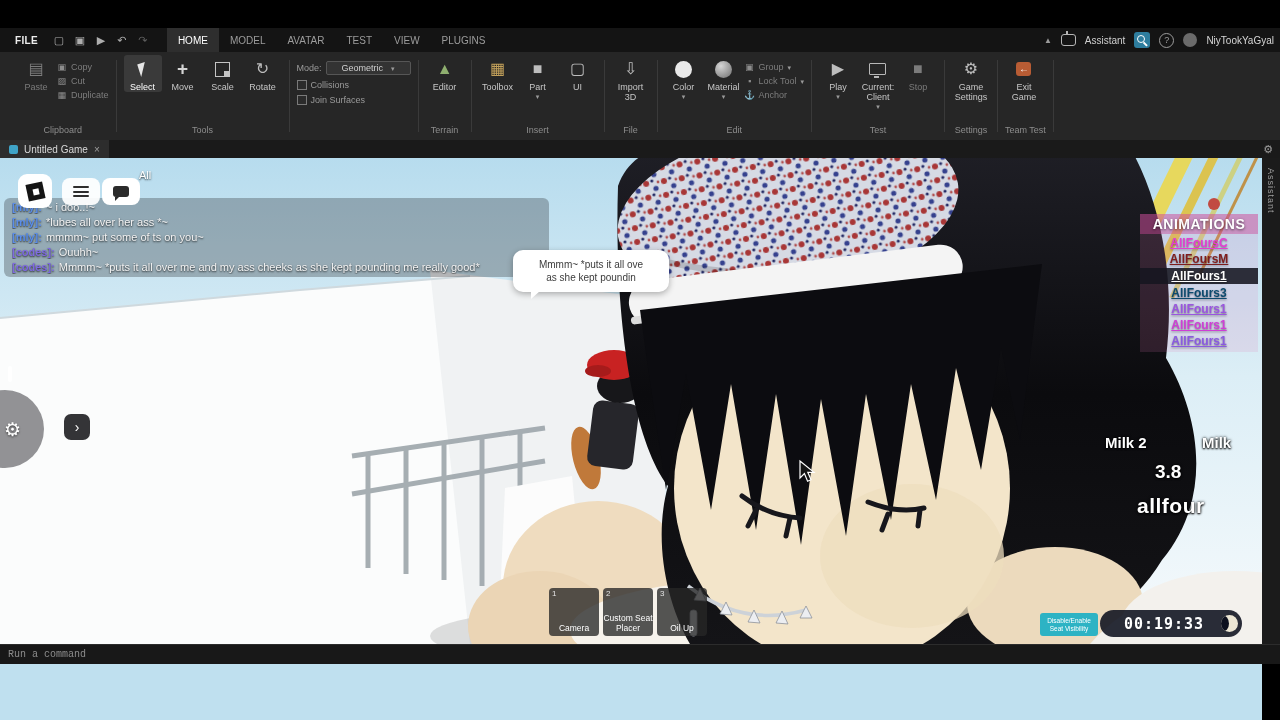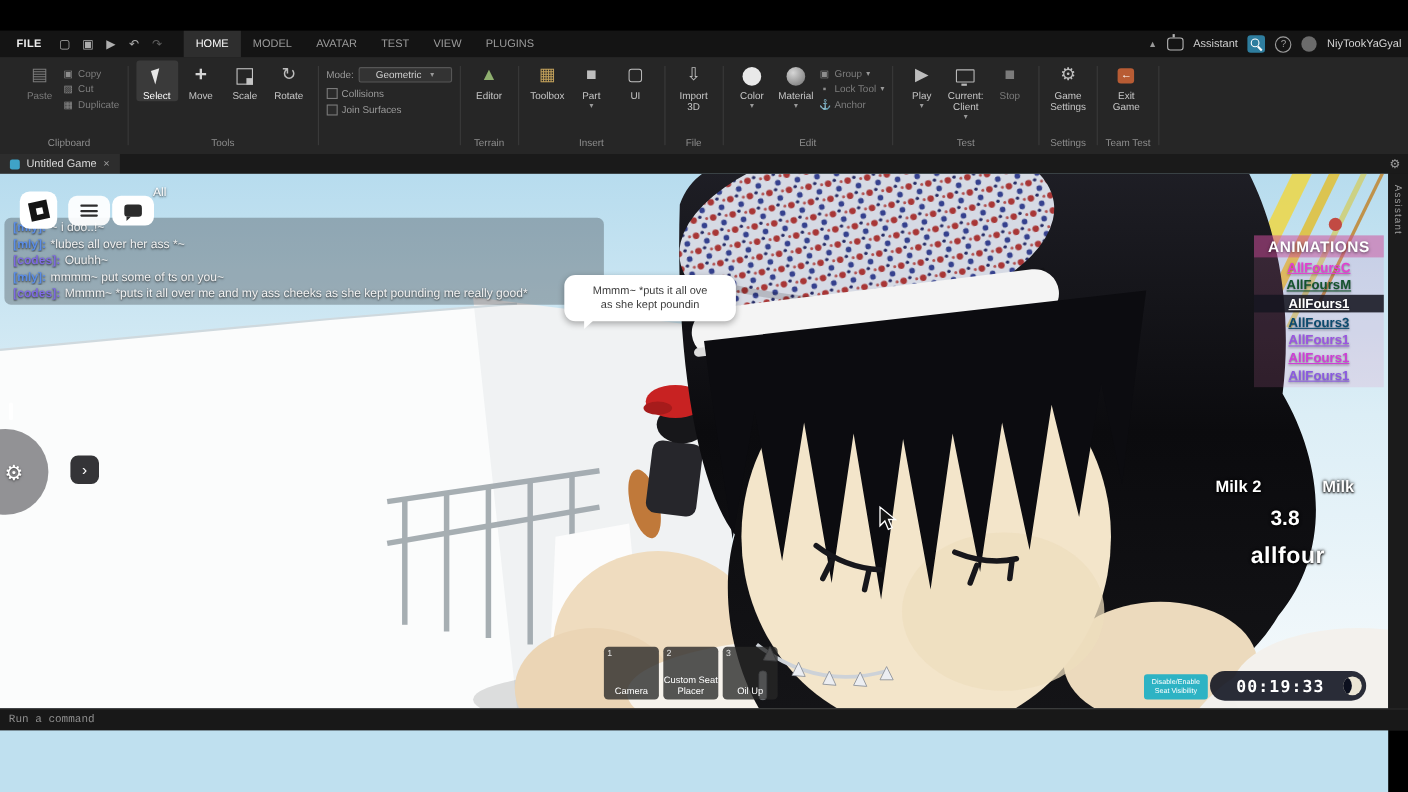--- a/index.html
+++ b/index.html
@@ -470,43 +470,43 @@
 
           <div class="chat-line">
             <span class="chat-user" style="color: rgb(90, 141, 232);">[mly]:</span><span class="chat-text">~ i doo..!~</span>
           </div>
 
           <div class="chat-line">
             <span class="chat-user" style="color: rgb(90, 141, 232);">[mly]:</span><span class="chat-text">*lubes all over her ass *~</span>
           </div>
 
           <div class="chat-line">
+            <span class="chat-user" style="color: rgb(90, 141, 232);">[mly]:</span><span class="chat-text">mmmm~ put some of ts on you~</span>
+          </div>
+
+          <div class="chat-line">
             <span class="chat-user" style="color: rgb(126, 106, 224);">[codes]:</span><span class="chat-text">Ouuhh~</span>
-          </div>
-
-          <div class="chat-line">
-            <span class="chat-user" style="color: rgb(90, 141, 232);">[mly]:</span><span class="chat-text">mmmm~ put some of ts on you~</span>
           </div>
 
           <div class="chat-line">
             <span class="chat-user" style="color: rgb(126, 106, 224);">[codes]:</span><span class="chat-text">Mmmm~ *puts it all over me and my ass cheeks as she kept pounding me really good*</span>
           </div>
         </div>
 
       <div class="ov chat-bubble">
         <span>Mmmm~ *puts it all ove</span>
         <span>as she kept poundin</span>
       </div>
 
       <div class="ov anim-panel">
         <div class="anim-title">ANIMATIONS</div>
         <div>
 
         <div class="anim-item" style="color: rgb(227, 62, 209);">AllFoursC</div>
-            <div class="anim-item" style="color: #14532d;">AllFoursM</div>
+            <div class="anim-item" style="color: #7f1d1d;">AllFoursM</div>
             <div class="anim-item selected" style="color: rgb(255, 255, 255);">AllFours1</div>
             <div class="anim-item" style="color: #0c4a6e;">AllFours3</div>
             <div class="anim-item" style="color: rgb(154, 85, 224);">AllFours1</div>
             <div class="anim-item" style="color: rgb(207, 62, 214);">AllFours1</div>
             <div class="anim-item" style="color: rgb(138, 90, 224);">AllFours1</div>
           </div>
       </div>
 
       <div class="ov hud-text hud-milk2">Milk 2</div>
       <div class="ov hud-text hud-milk">Milk</div>

